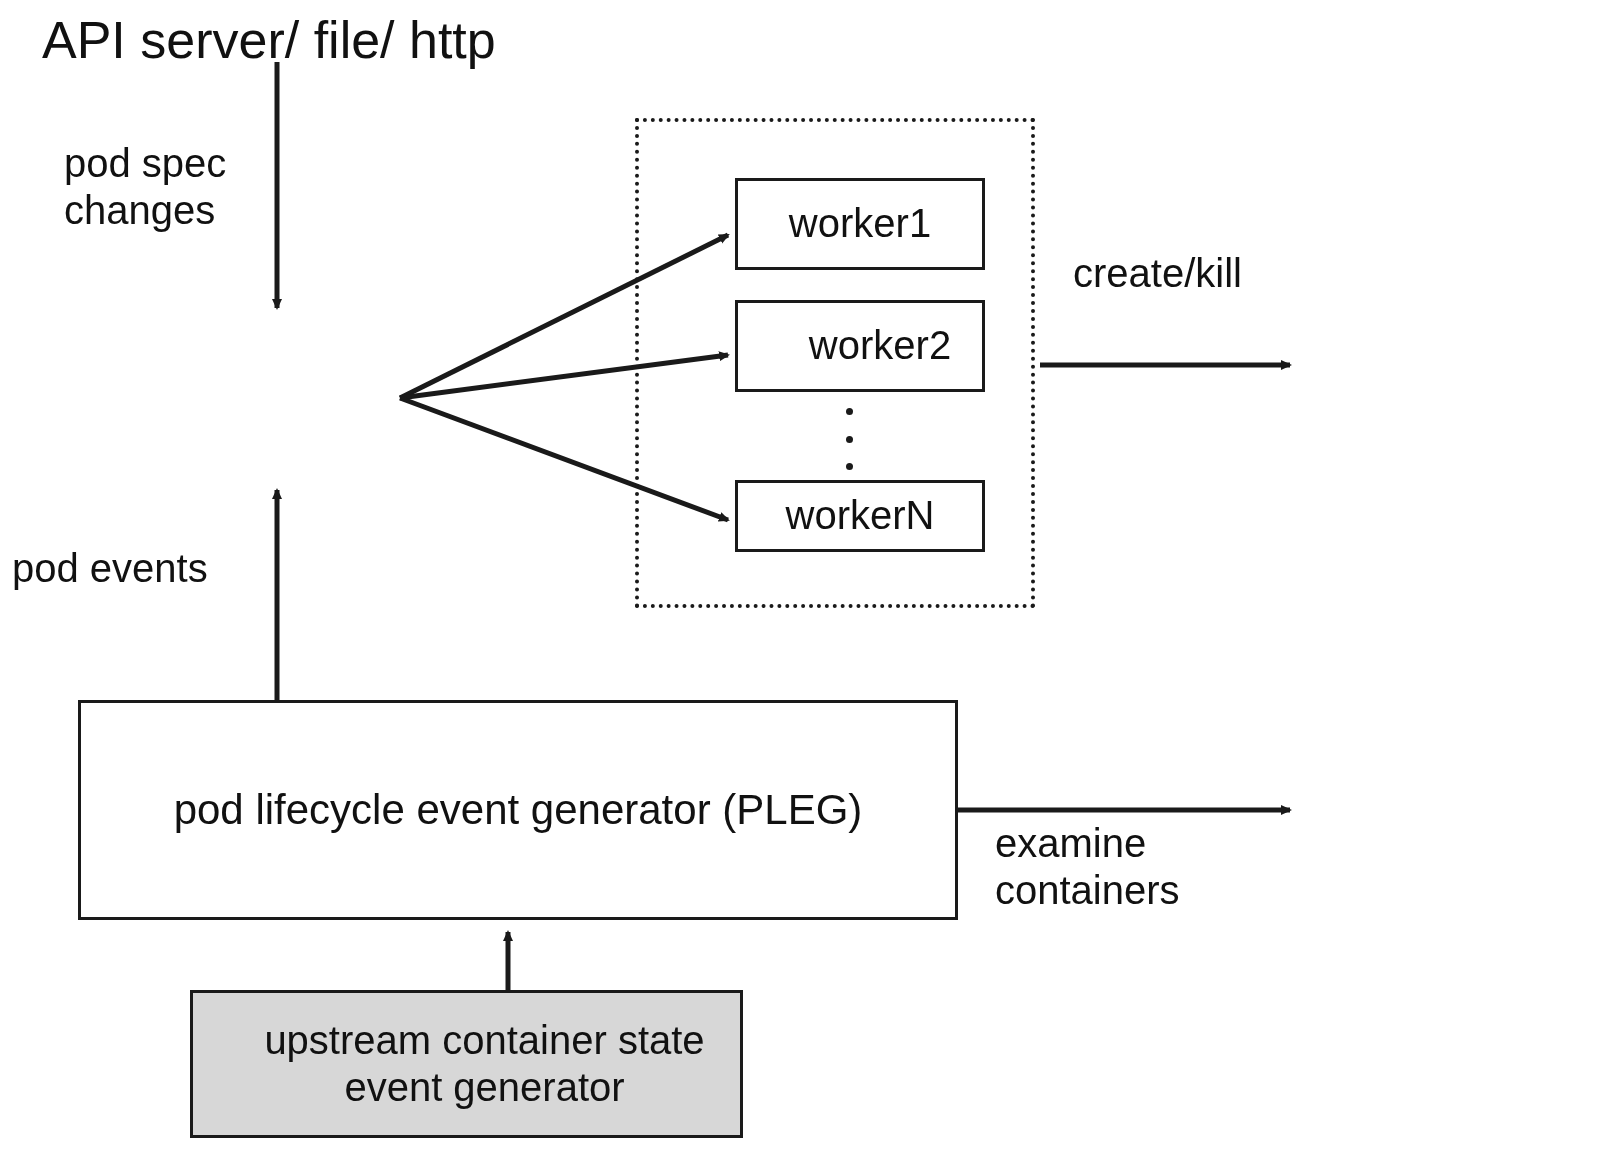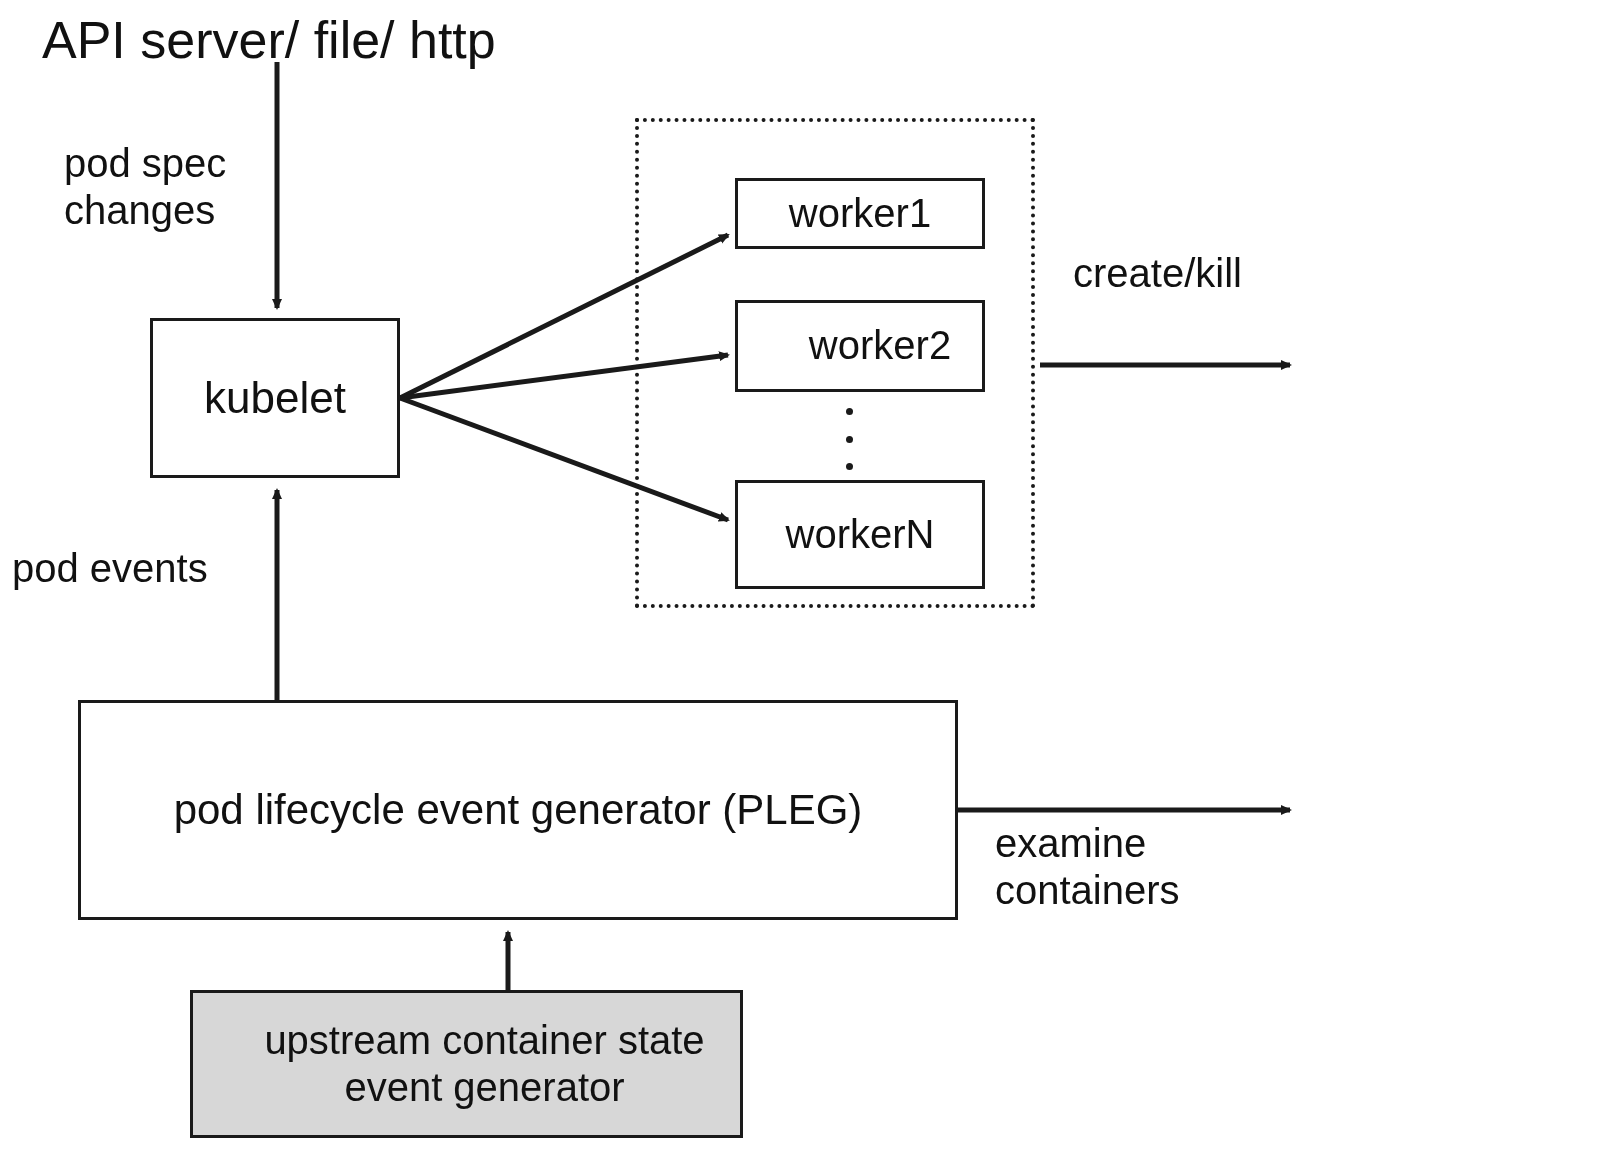--- a/index.html
+++ b/index.html
@@ -101,32 +101,31 @@
 
   <div class="label" style="left:12px; top:545px; font-size:40px;">pod events</div>
 
   <div class="label" style="left:1055px; top:250px; font-size:40px;margin-left:18px;">create/kill</div>
 
   <div class="label" style="left:995px; top:820px; font-size:40px;">examine
 containers</div>
 
   <div class="dotted-group" style="left:635px; top:118px; width:400px; height:490px;"></div>
 
-  <div class="node" style="left:150px; top:318px; width:250px; height:160px; font-size:44px;">kubelet</div>
 
-  <div class="node" style="left:735px; top:178px; width:250px; height:71px; font-size:40px;">worker1</div>
+  <div class="node" style="left:735px; top:178px; width:250px; height:92px; font-size:40px;">worker1</div>
   <div class="node" style="left:735px; top:300px; width:250px; height:92px; font-size:40px;padding-left:40px;">worker2</div>
 
   <div class="vdots" style="left:845px; top:408px; width:8px; height:62px;">
     <span></span>
       <span></span>
       <span></span>
   </div>
 
-  <div class="node" style="left:735px; top:480px; width:250px; height:109px; font-size:40px;">workerN</div>
+  <div class="node" style="left:735px; top:480px; width:250px; height:72px; font-size:40px;">workerN</div>
 
 
   <div class="node" style="left:78px; top:700px; width:880px; height:220px; font-size:42px;">pod lifecycle event generator (PLEG)</div>
 
   <div class="node shaded" style="left:190px; top:990px; width:553px; height:148px; font-size:40px; white-space:pre-line;padding-left:36px;">upstream container state
 event generator</div>
 
 </div>
 
 </body></html>

